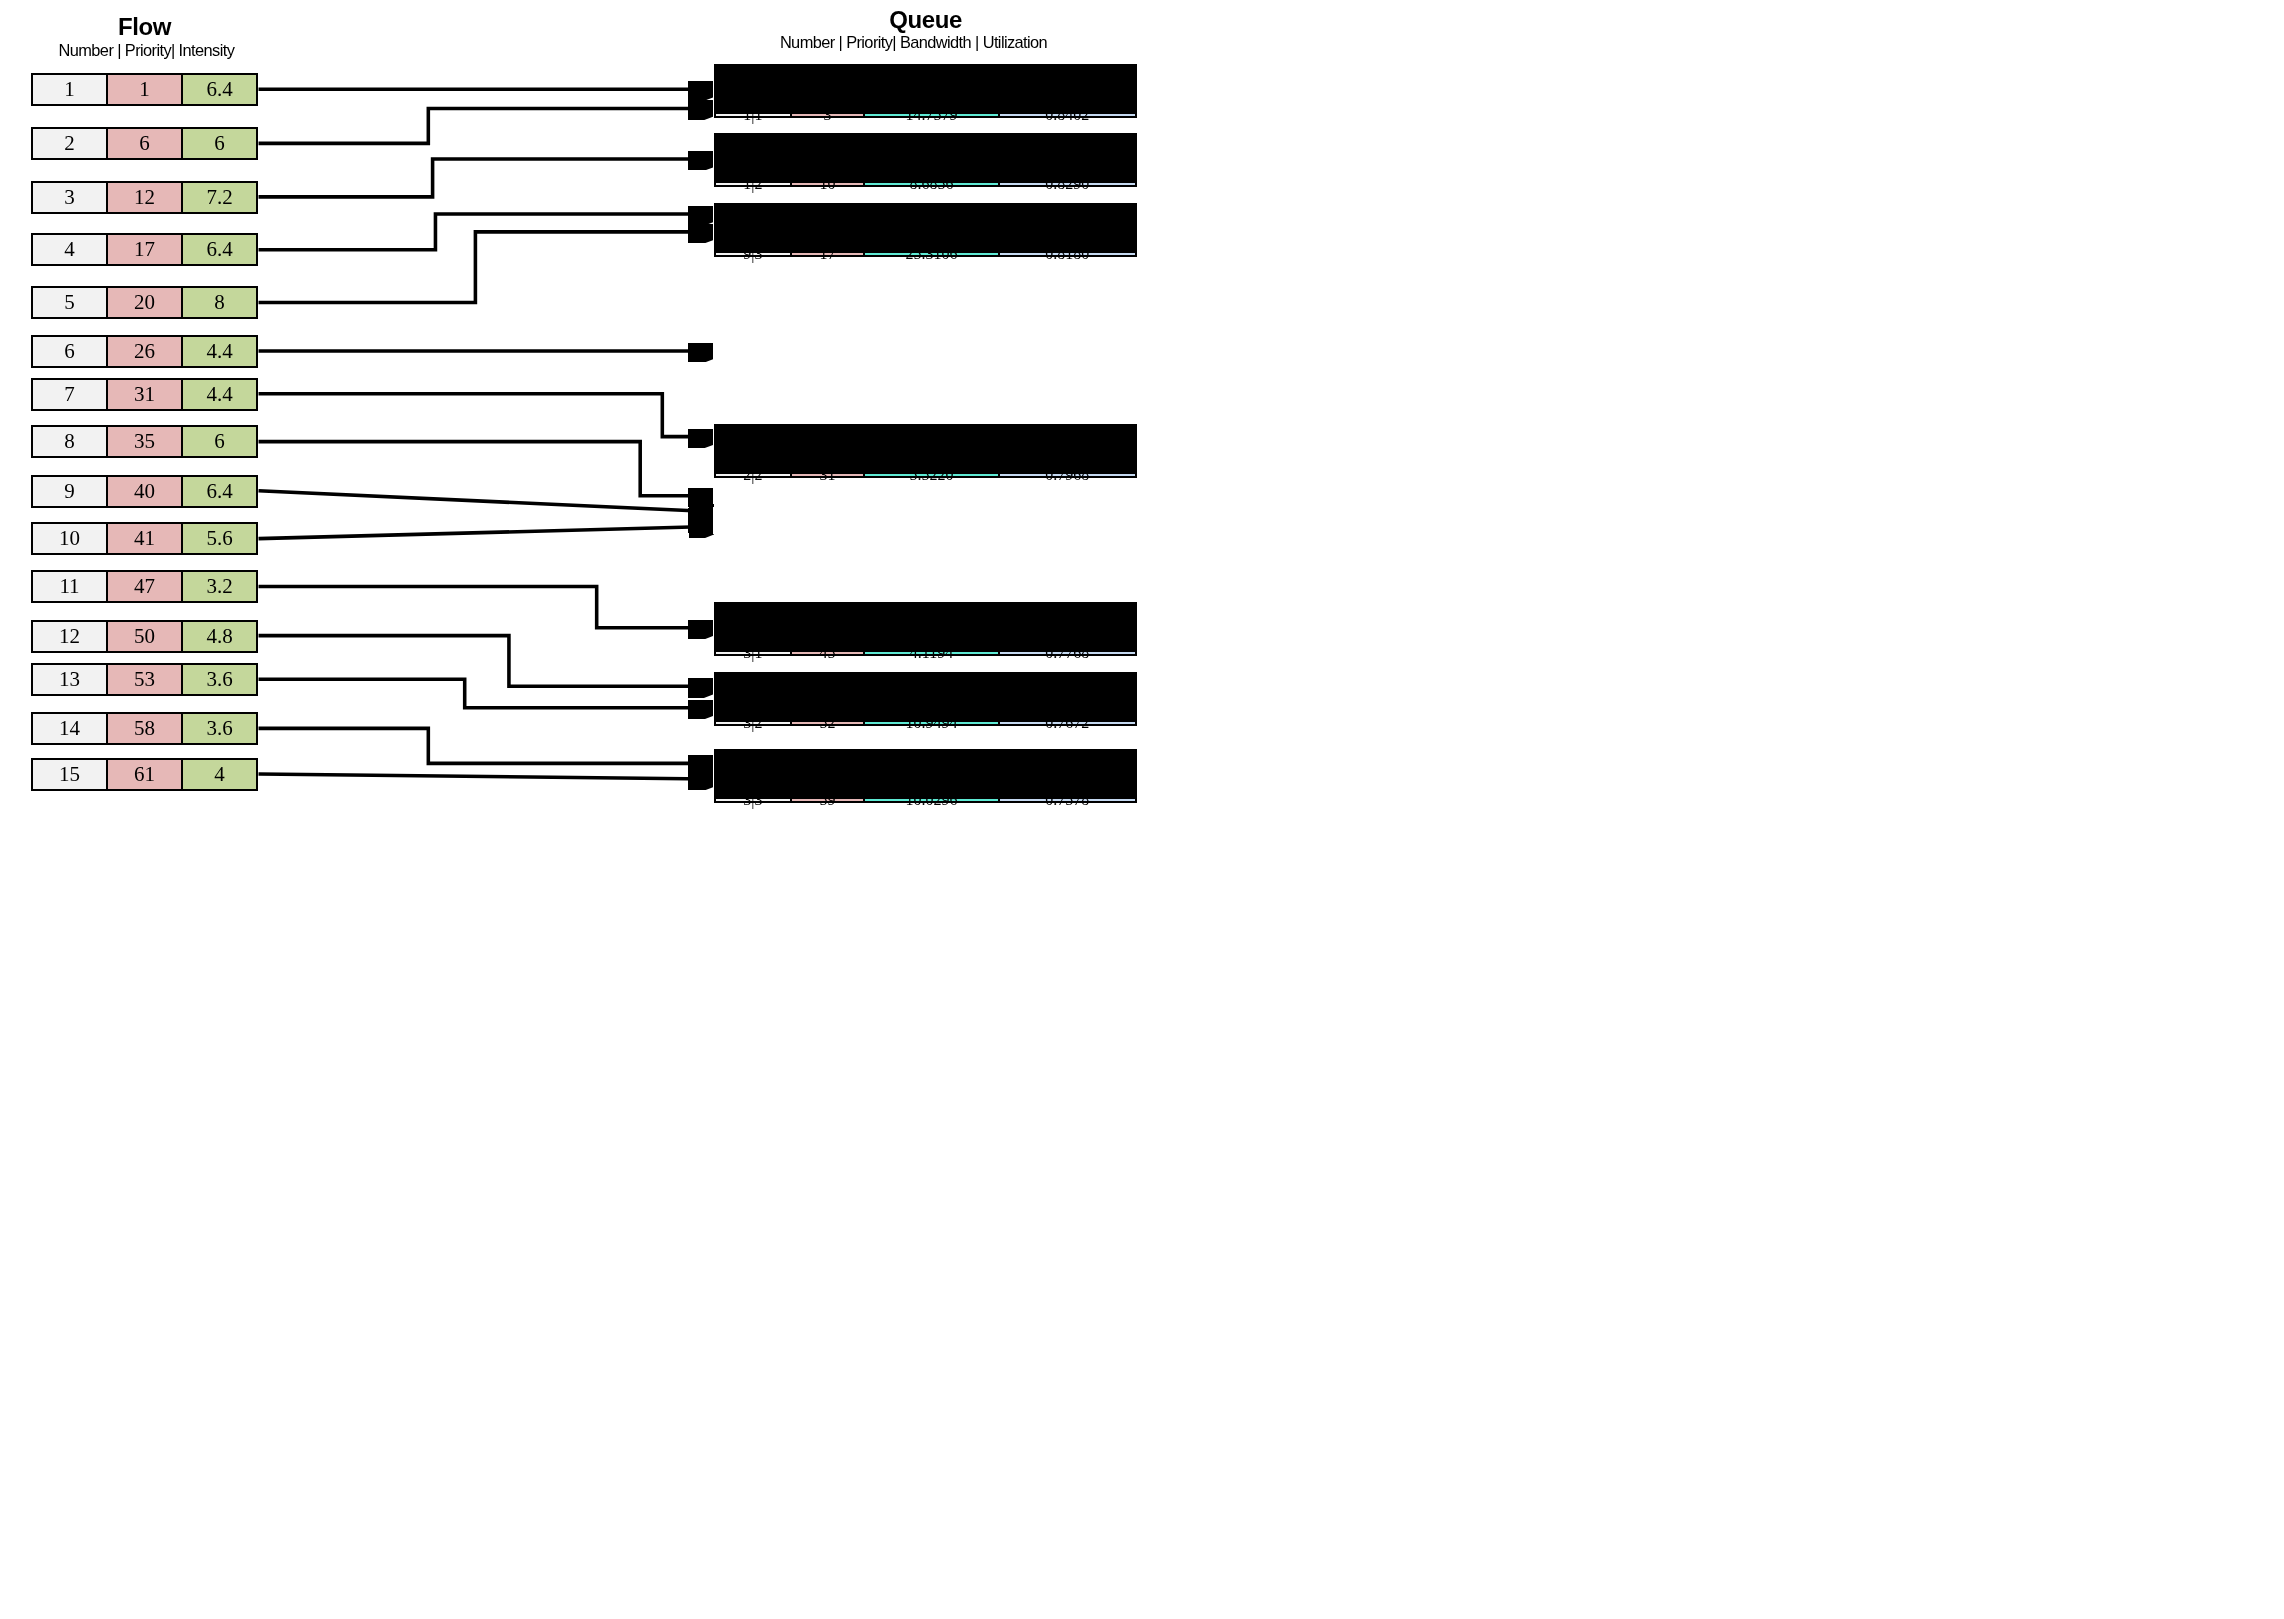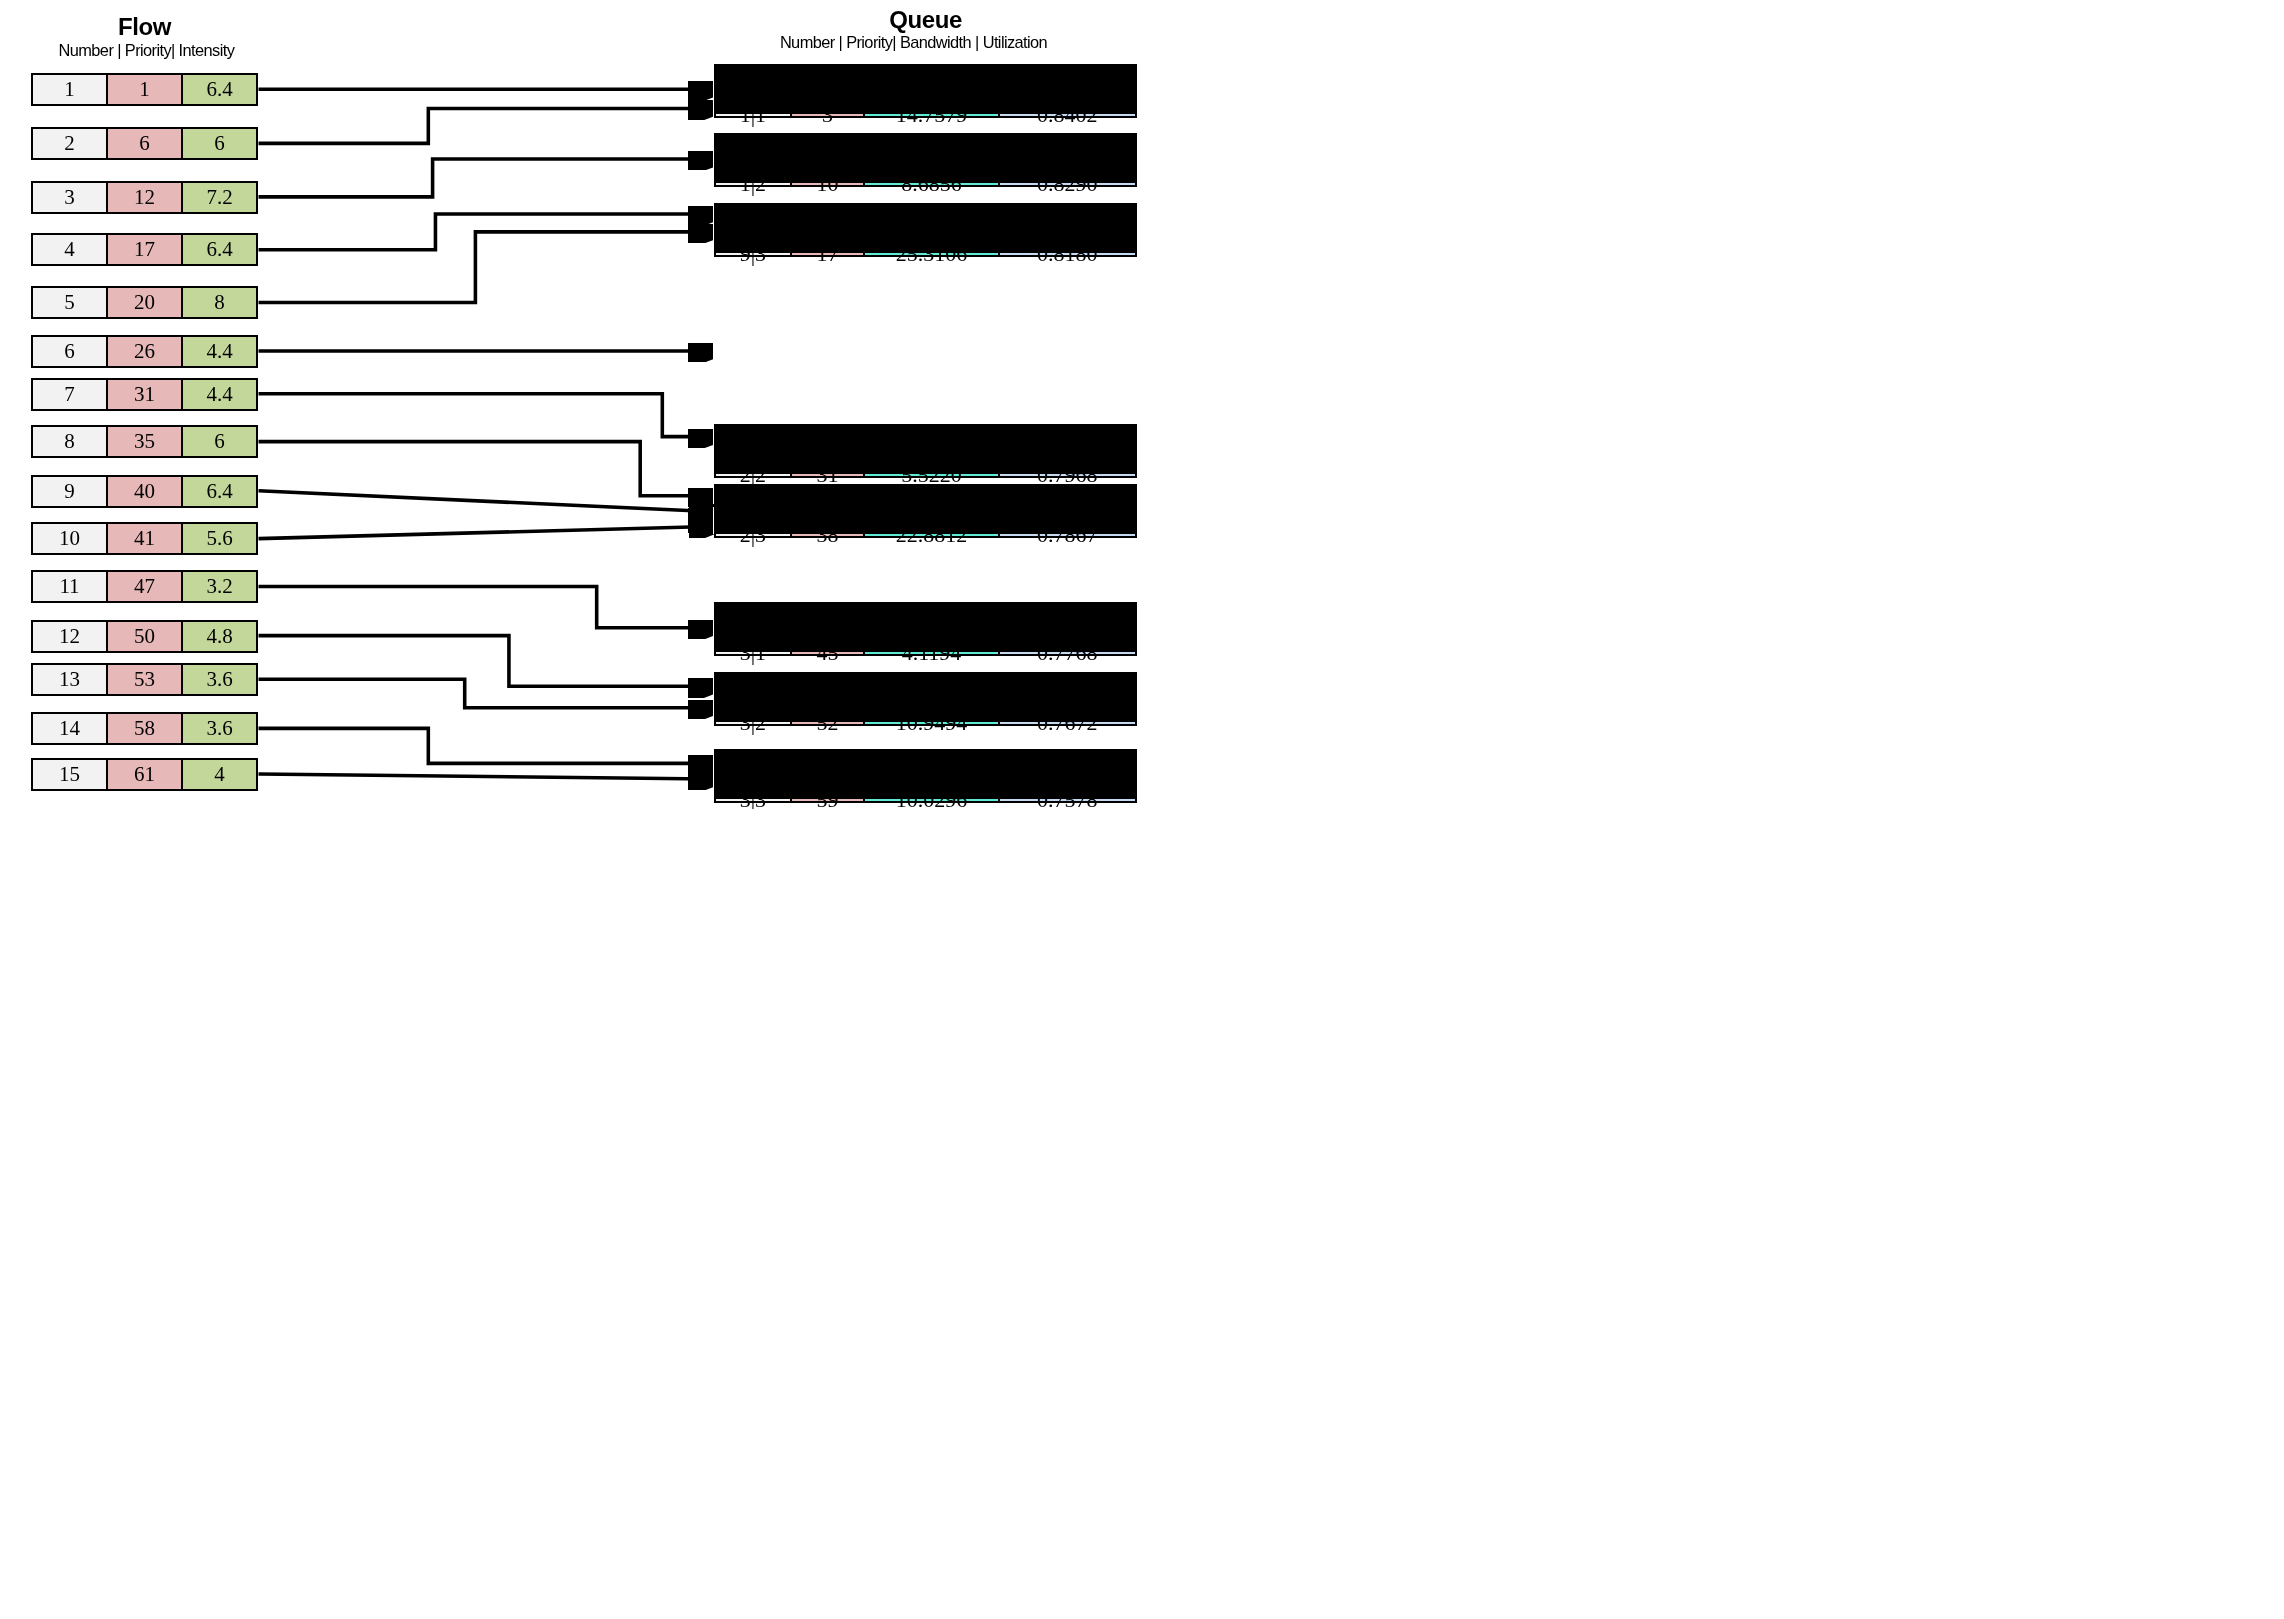--- a/index.html
+++ b/index.html
@@ -11,21 +11,21 @@
   .tbl-sub{position:absolute;text-align:center;font-weight:400;font-size:16.4px;color:#000;
            letter-spacing:-0.6px;white-space:nowrap;}
   
   .frow{position:absolute;left:31px;width:227px;height:33px;display:flex;
         border:2.1px solid #000;box-sizing:border-box;background:#000;}
   .qrow{position:absolute;left:714px;width:423px;height:54px;display:flex;
         border:2.9px solid #000;box-sizing:border-box;background:#000;}
   .cell{display:flex;align-items:center;justify-content:center;
         font-family:"Liberation Serif",serif;color:#000;box-sizing:border-box;}
   .frow .cell{font-size:21px;}
-  .qrow .cell{font-size:22px;margin-top:48px;}
+  .qrow .cell{font-size:16px;margin-top:48px;}
   .cell + .cell{border-left:2.1px solid #000;}
   .c-gray{background:#f2f2f2;flex:1 1 0;}
   .c-pink{background:#e6b8b7;flex:1 1 0;}
   .c-green{background:#c4d79b;flex:1 1 0;}
   .qn{background:#f2f2f2;flex:0 0 17.6%;}
   .qp{background:#e6b8b7;flex:0 0 17.6%;}
   .qb{background:#5eead4;flex:0 0 32.0%;}
   .qu{background:#c5d9f1;flex:1 1 auto;}
   svg.links{position:absolute;left:0;top:0;pointer-events:none;}
   svg.links path{fill:none;stroke:#000;stroke-width:5;}
@@ -157,26 +157,20 @@
     <div class="cell qp">17</div>
     <div class="cell qb">25.3106</div>
     <div class="cell qu">0.8180</div>
   </div>
   <div class="qrow" style="top:424px">
     <div class="cell qn">2|2</div>
     <div class="cell qp">31</div>
     <div class="cell qb">5.5220</div>
     <div class="cell qu">0.7968</div>
   </div>
-  <div class="qrow" style="top:484px">
-    <div class="cell qn">2|3</div>
-    <div class="cell qp">38</div>
-    <div class="cell qb">22.8812</div>
-    <div class="cell qu">0.7867</div>
-  </div>
   <div class="qrow" style="top:602px">
     <div class="cell qn">3|1</div>
     <div class="cell qp">45</div>
     <div class="cell qb">4.1194</div>
     <div class="cell qu">0.7768</div>
   </div>
   <div class="qrow" style="top:672px">
     <div class="cell qn">3|2</div>
     <div class="cell qp">52</div>
     <div class="cell qb">10.9494</div>

